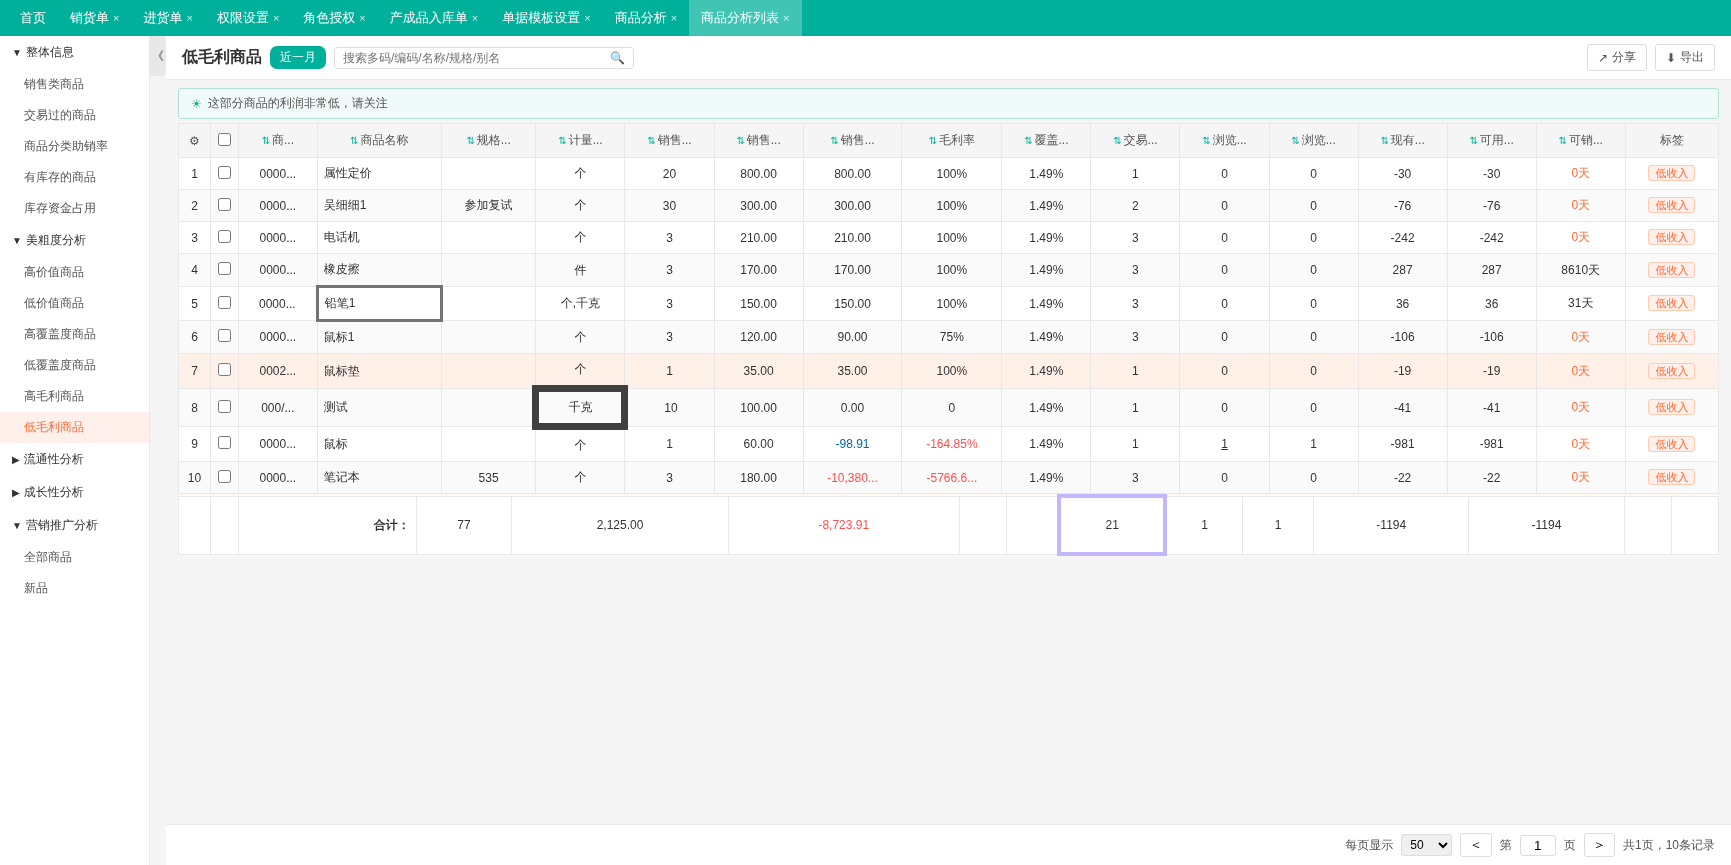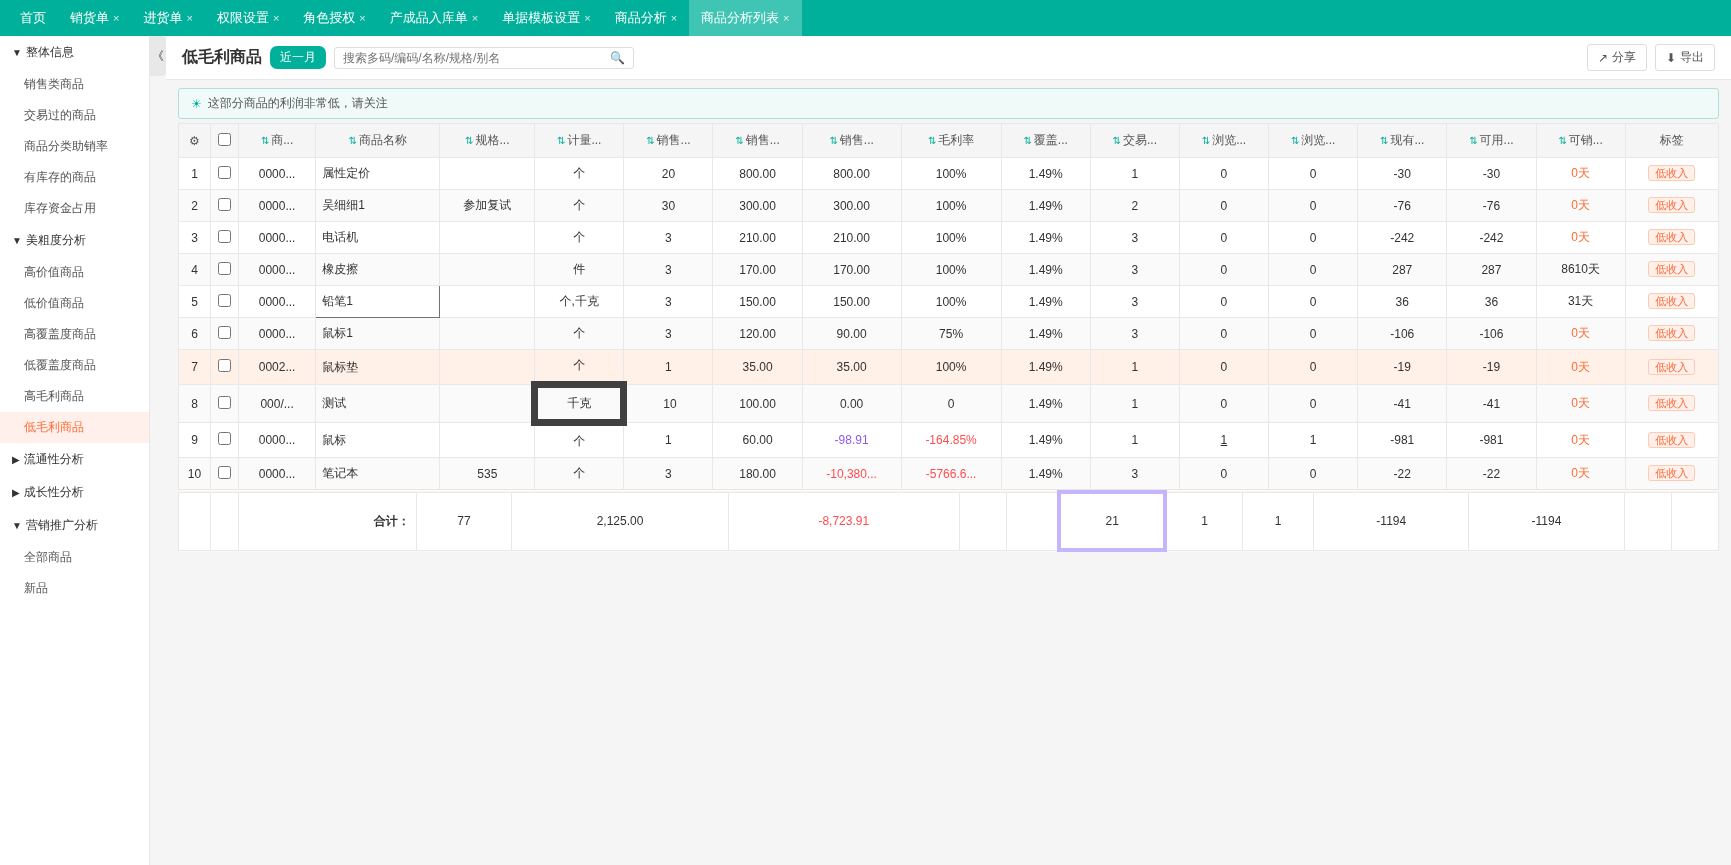--- a/index.html
+++ b/index.html
@@ -445,21 +445,21 @@
       <td style="border:1px solid #e8e8e8;">0</td>
       <td style="border:1px solid #e8e8e8;">287</td>
       <td style="border:1px solid #e8e8e8;">287</td>
       <td style="border:1px solid #e8e8e8; color:#333;">8610天</td>
       <td style="border:1px solid #e8e8e8;"><span class="tag-low">低收入</span></td>
     </tr>
             <tr>
       <td style="border:1px solid #e8e8e8;">5</td>
       <td style="border:1px solid #e8e8e8;"><input type="checkbox" style=""></td>
       <td style="border:1px solid #e8e8e8;">0000...</td>
-      <td style="border:1px solid #737373; text-align:left;">铅笔1</td>
+      <td style="border:3px solid #737373; text-align:left;">铅笔1</td>
       <td style="border:1px solid #e8e8e8;"></td>
       <td style="border:1px solid #e8e8e8;">个,千克</td>
       <td style="border:1px solid #e8e8e8;">3</td>
       <td style="border:1px solid #e8e8e8;">150.00</td>
       <td style="border:1px solid #e8e8e8; ">150.00</td>
       <td style="border:1px solid #e8e8e8; ">100%</td>
       <td style="border:1px solid #e8e8e8;">1.49%</td>
       <td style="border:1px solid #e8e8e8;">3</td>
       <td style="border:1px solid #e8e8e8;"><span style="">0</span></td>
       <td style="border:1px solid #e8e8e8;">0</td>
@@ -530,21 +530,21 @@
     </tr>
             <tr>
       <td style="border:1px solid #e8e8e8;">9</td>
       <td style="border:1px solid #e8e8e8;"><input type="checkbox" style=""></td>
       <td style="border:1px solid #e8e8e8;">0000...</td>
       <td style="border:1px solid #e8e8e8; text-align:left;">鼠标</td>
       <td style="border:1px solid #e8e8e8;"></td>
       <td style="border:1px solid #e8e8e8;">个</td>
       <td style="border:1px solid #e8e8e8;">1</td>
       <td style="border:1px solid #e8e8e8;">60.00</td>
-      <td style="border:1px solid #e8e8e8; color:#8b5cf6;">-98.91</td>
+      <td style="border:1px solid #e8e8e8; color:#0369a1;">-98.91</td>
       <td style="border:1px solid #e8e8e8; color:#ff4d4f;">-164.85%</td>
       <td style="border:1px solid #e8e8e8;">1.49%</td>
       <td style="border:1px solid #e8e8e8;">1</td>
       <td style="border:1px solid #e8e8e8;"><span style="text-decoration:underline;cursor:pointer;">1</span></td>
       <td style="border:1px solid #e8e8e8;">1</td>
       <td style="border:1px solid #e8e8e8;">-981</td>
       <td style="border:1px solid #e8e8e8;">-981</td>
       <td style="border:1px solid #e8e8e8; color:#ff6b35;">0天</td>
       <td style="border:1px solid #e8e8e8;"><span class="tag-low">低收入</span></td>
     </tr>
@@ -589,14 +589,28 @@
           <td style="border:1px solid #e8e8e8; padding:7px 6px; text-align:center;">1</td>
           <td style="border:1px solid #e8e8e8; padding:7px 6px; text-align:center;">-1194</td>
           <td style="border:1px solid #e8e8e8; padding:7px 6px; text-align:center;">-1194</td>
           <td style="border:1px solid #e8e8e8; padding:7px 6px;"></td>
           <td style="border:1px solid #e8e8e8; padding:7px 6px;"></td>
         </tr>
       </tbody>
         </table>
     </div>
 
+    <div class="pagination-bar">
+      <span>每页显示</span>
+      <select>
+        <option>50</option>
+        <option>20</option>
+        <option>100</option>
+      </select>
+      <button class="page-nav-btn">＜</button>
+      <span>第</span>
+      <input class="page-num-input" type="text" value="1" style="">
+      <span>页</span>
+      <button class="page-nav-btn">＞</button>
+      <span>共1页，10条记录</span>
+    </div>
   </div>
 </div>
 
 </body></html>

